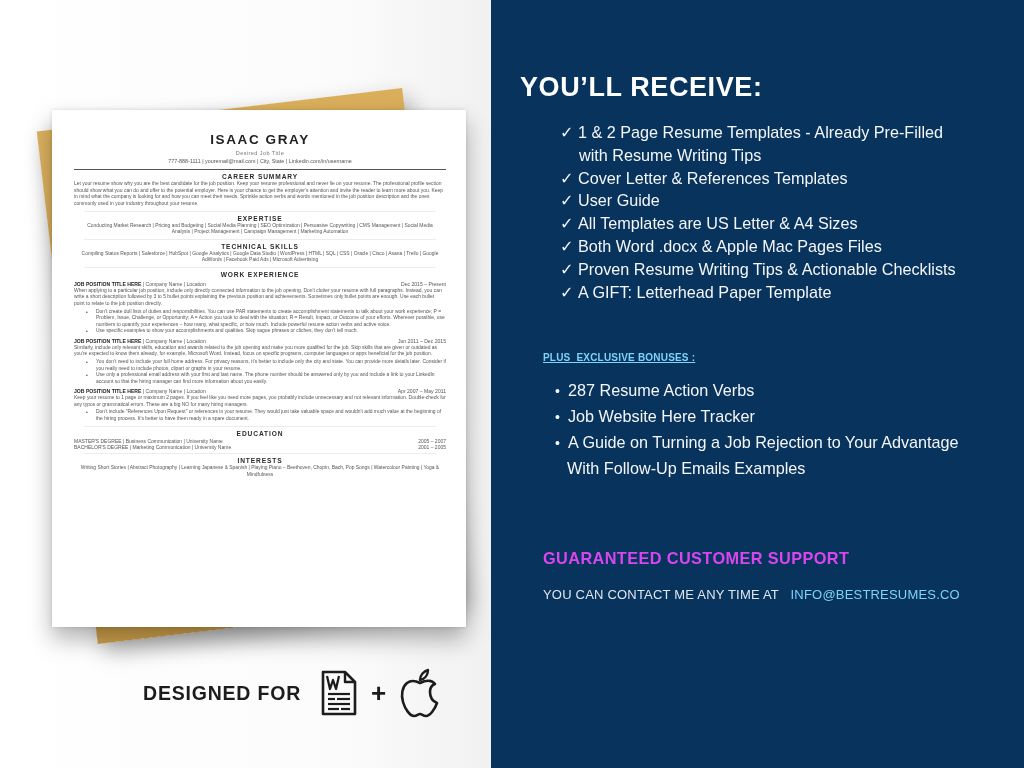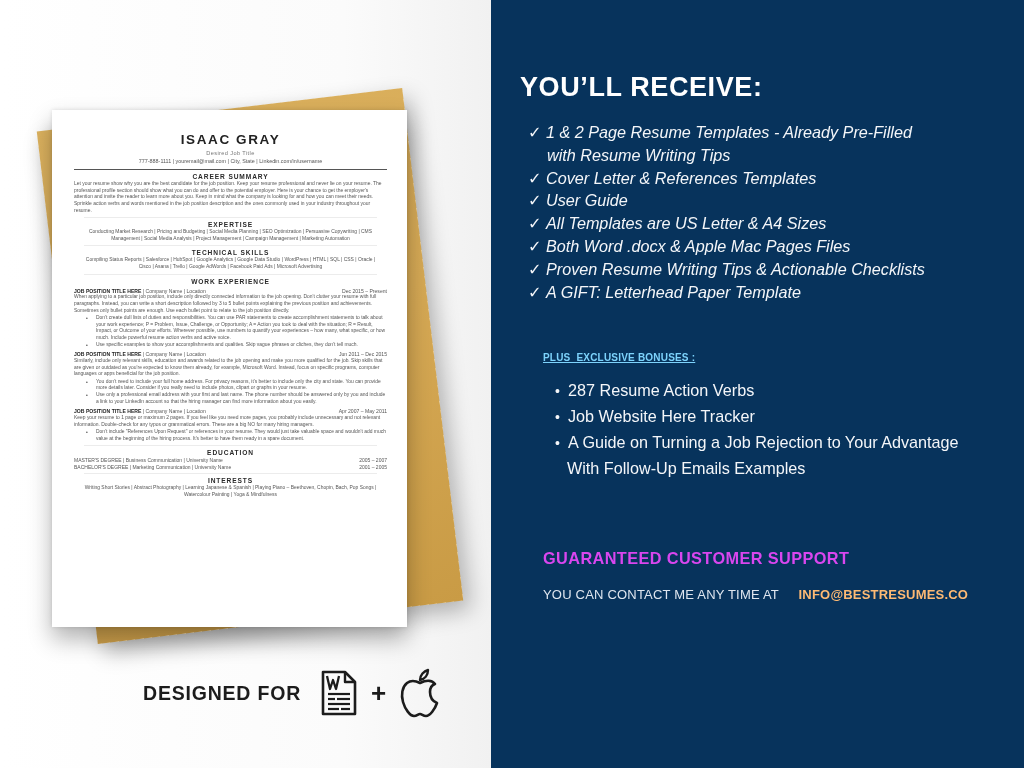--- a/index.html
+++ b/index.html
@@ -12,21 +12,21 @@
     background: linear-gradient(90deg, #ffffff 0%, #fbfbfb 70%, #f1f1f1 100%);
   }
   .gold-paper {
     position: absolute;
     left: 66px; top: 108px; width: 368px; height: 516px;
     background: linear-gradient(160deg, #dcb25f 0%, #d6a955 50%, #c99b45 100%);
     transform: rotate(-6.8deg);
     box-shadow: 6px 10px 22px rgba(0,0,0,0.28);
   }
   .resume-page {
-    position: absolute; left: 52px; top: 110px; width: 355px; height: 517px;
+    position: absolute; left: 52px; top: 110px; width: 414px; height: 517px;
     background: #fff;
     box-shadow: 0 12px 22px rgba(0,0,0,0.30), 0 0 4px rgba(0,0,0,0.12);
     padding: 22px 20px 1px 22px;
     color: #444;
     font-family: "Liberation Sans", "DejaVu Sans", sans-serif;
   }
   .r-name {
     text-align: center; font-weight: bold; font-size: 13.5px; letter-spacing: 1.6px;
     color: #222; line-height: 16px;
   }
@@ -58,21 +58,21 @@
   
   .right-panel {
     position: absolute; left: 491px; top: 0; width: 533px; height: 768px;
     background: #07335c;
     color: #ffffff;
   }
   .rp-heading {
     position: absolute; left: 29px; top: 72px;
     font-weight: bold; font-size: 27px; letter-spacing: 0.6px; color: #ffffff;
   }
-  .rp-list { position: absolute; left: 37px; top: 121px; list-style: none; font-style: italic; }
+  .rp-list { position: absolute; left: 69px; top: 121px; list-style: none; }
   .rp-list li {
     font-size: 16.2px; line-height: 22.8px; color: #f4f6f9; white-space: nowrap;
   }
   .rp-list .chk { display: inline-block; width: 18px; }
   .rp-list .cont { padding-left: 19px; }
 
   .rp-bonus-title {
     position: absolute; left: 52px; top: 352px;
     font-weight: bold; font-size: 10px; text-decoration: underline; color: #7dd3fc; letter-spacing: 0.2px;
     white-space: pre;
@@ -82,21 +82,21 @@
   .rp-bonus-list .dot { display: inline-block; width: 13px; font-size: 14px; }
   .rp-bonus-list .cont { padding-left: 12px; }
 
   .rp-support-title {
     position: absolute; left: 52px; top: 549px;
     font-weight: bold; font-size: 16.3px; letter-spacing: 0.4px; color: #d946ef;
   }
   .rp-contact {
     position: absolute; left: 52px; top: 587px; font-size: 13px; color: #dfe6ef; letter-spacing: 0.2px; white-space: nowrap;
   }
-  .rp-contact .email { font-weight: bold; color: #fdba74; margin-left: 16px; }
+  .rp-contact .email { font-weight: normal; color: #7dd3fc; margin-left: 8px; }
 </style>
 </head>
 <body>
 
 <div class="left-bg"></div>
 <div class="gold-paper"></div>
 
 <div class="resume-page">
   <div class="r-name">ISAAC GRAY</div>
   <div class="r-title">Desired Job Title</div>

